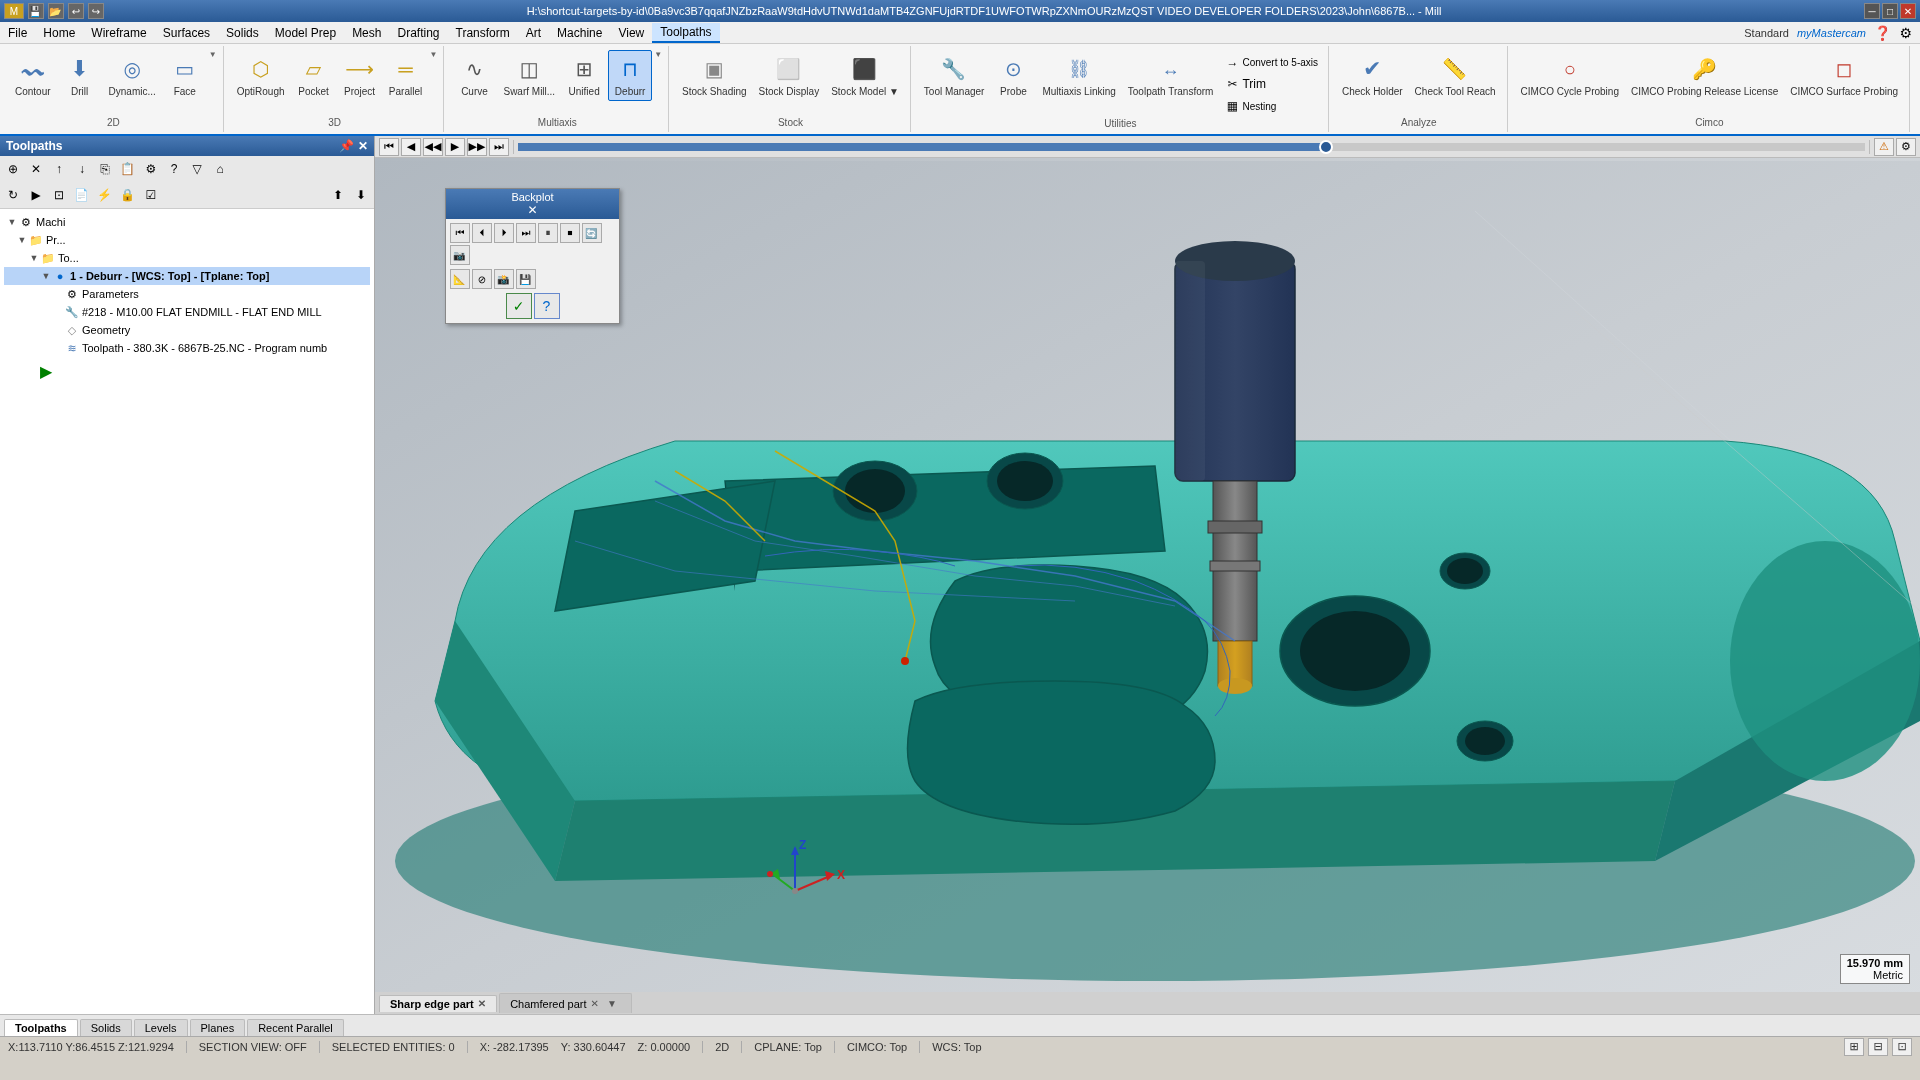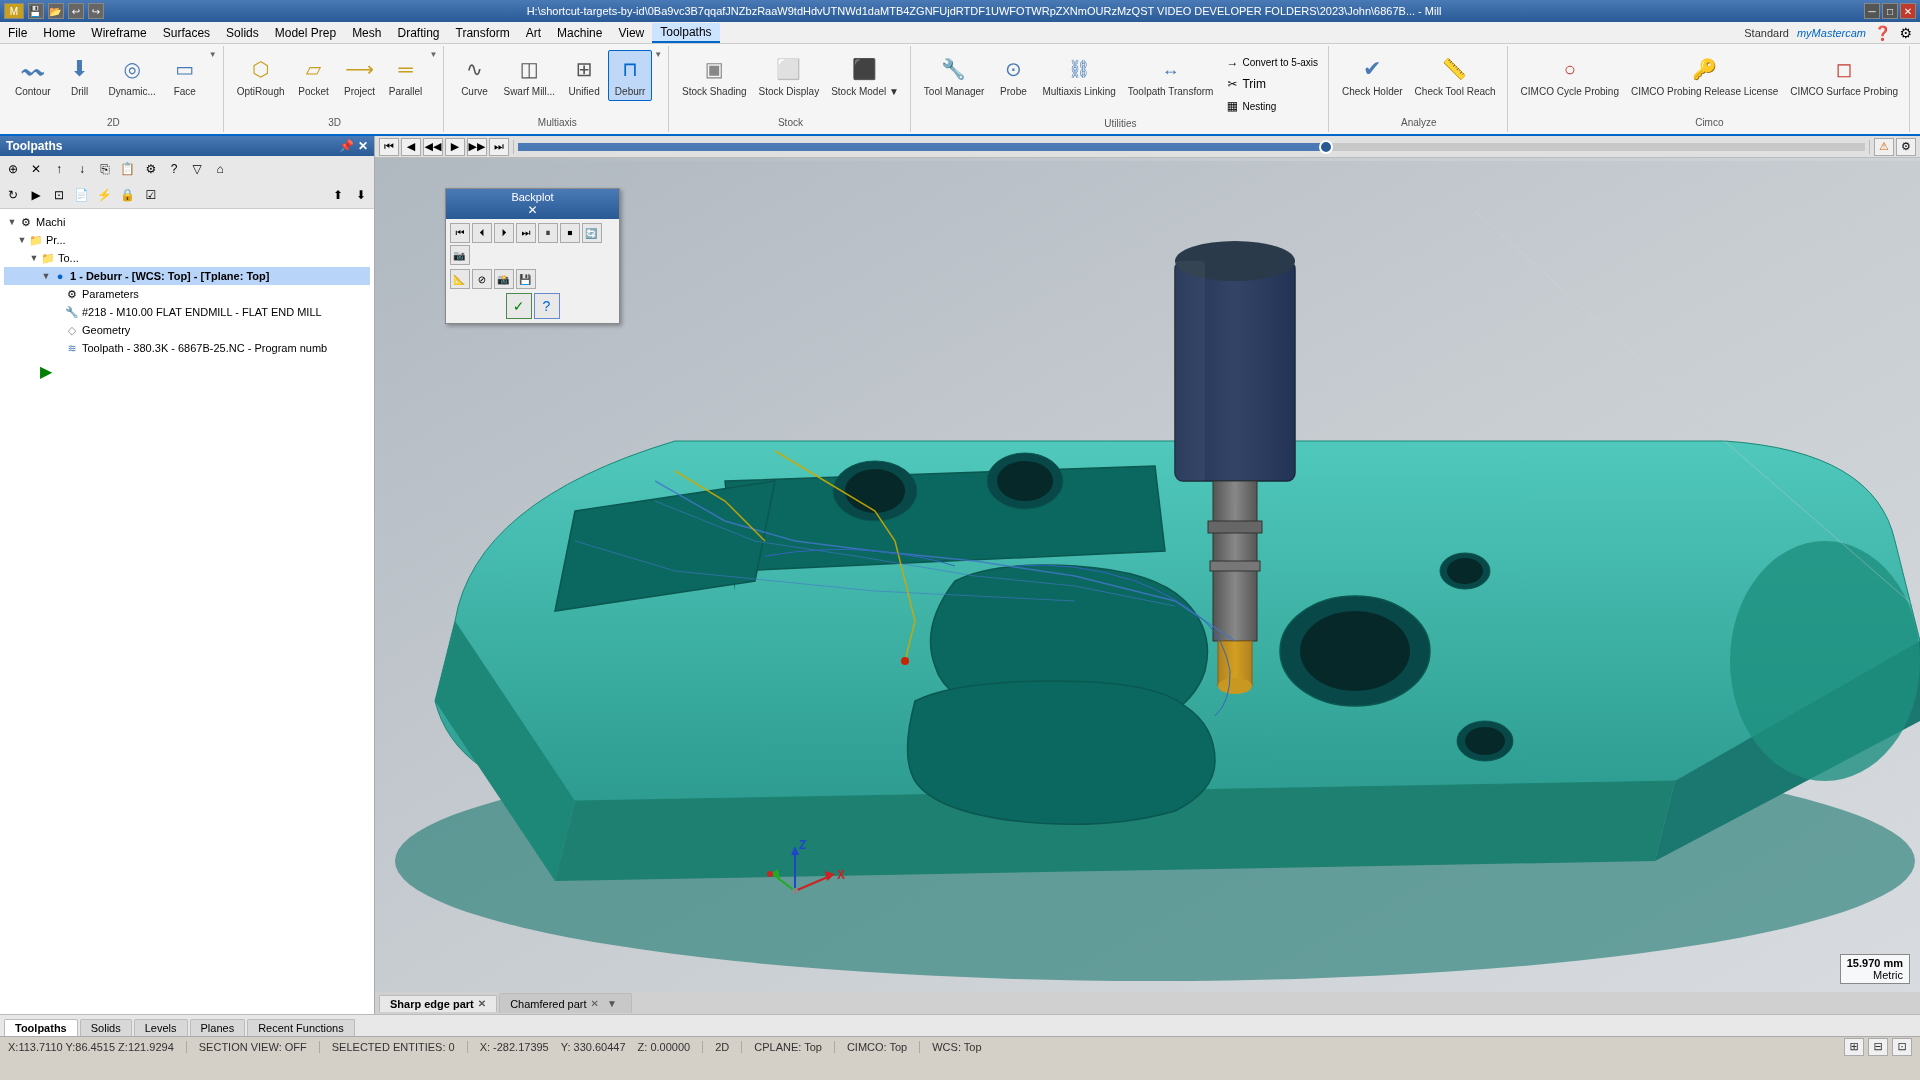--- a/index.html
+++ b/index.html
@@ -877,21 +877,21 @@
   <div class="bottom-tab">
     <span>Solids</span>
   </div>
   <div class="bottom-tab">
     <span>Levels</span>
   </div>
   <div class="bottom-tab">
     <span>Planes</span>
   </div>
   <div class="bottom-tab">
-    <span>Recent Functions</span>
+    <span>Recent Parallel</span>
   </div>
 </div>
 
 <div id="statusbar">
   <span>X:113.7110  Y:86.4515  Z:121.9294</span>
   <div class="status-separator"></div>
   <span>SECTION VIEW: OFF</span>
   <div class="status-separator"></div>
   <span>SELECTED ENTITIES: 0</span>
   <div class="status-separator"></div>

